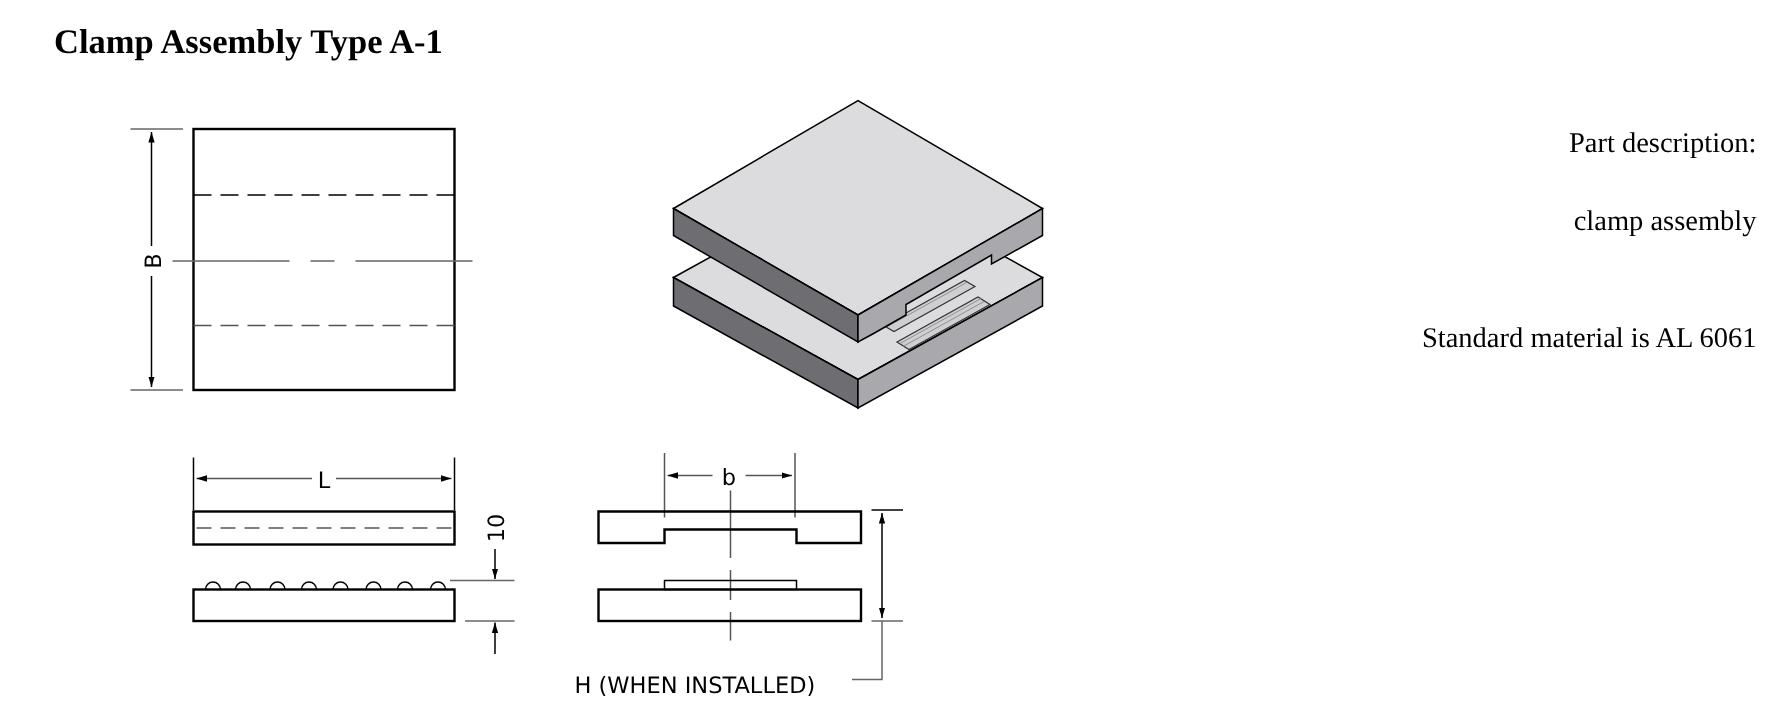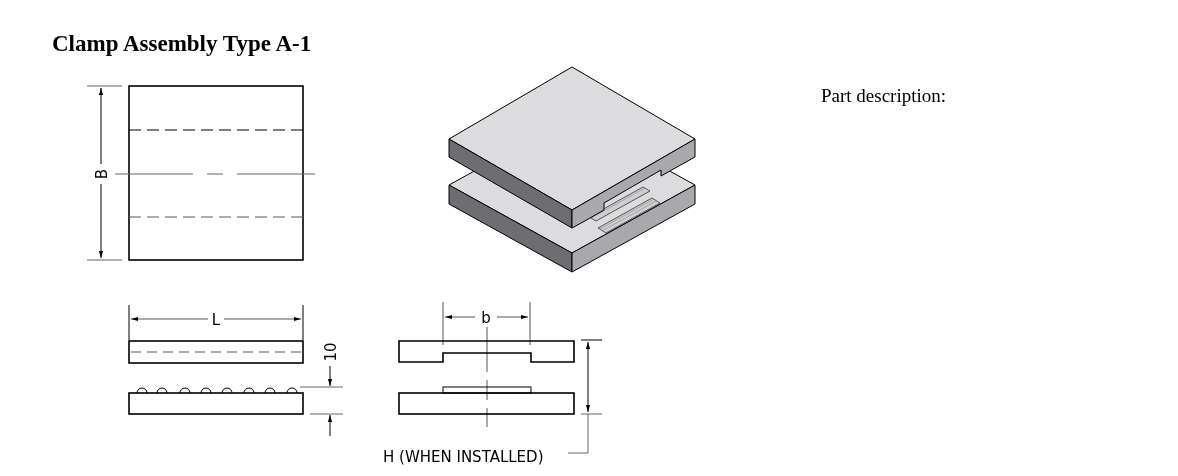--- a/index.html
+++ b/index.html
@@ -1,26 +1,26 @@
 <!DOCTYPE html>
 <html><head>
   <meta charset="utf-8">
   <style>
     html, body { margin: 0; padding: 0; background: #ffffff; }
     body { width: 1178px; height: 476px; position: relative; overflow: hidden; }
     .title {
       position: absolute; left: 36px; top: 15px;
       font-family: "Liberation Serif", serif; font-weight: bold; font-size: 23px; color: #000;
-      margin: 16px;
+      margin: 0;
     }
     .drawing { position: absolute; left: 0; top: 0; }
     .svg-text { font-family: "DejaVu Sans", "Liberation Sans", sans-serif; fill: #000; }
     .notes {
       position: absolute; left: 821px; top: 83px; width: 350px;
-      font-family: "Liberation Serif", serif; font-size: 19px; color: #000; line-height: 26px;
+      font-family: "Liberation Serif", serif; font-size: 19px; color: #000; line-height: 26px; text-align: right;
     }
     .notes p { margin: 0; }
     .gap1 { height: 26px; }
     .gap2 { height: 52px; }
   </style>
 </head>
 <body>
 
 <h1 class="title">Clamp Assembly Type A-1</h1>
 
@@ -111,14 +111,16 @@
     <line x1="588" y1="342" x2="588" y2="376" stroke="#000" stroke-width="1" marker-start="url(#arr)"></line>
     <line x1="588" y1="376" x2="588" y2="412" stroke="#000" stroke-width="1" marker-end="url(#arr)"></line>
     <polyline points="588,414 588,453 568,453" fill="none" stroke="#666" stroke-width="1"></polyline>
     <text class="svg-text" x="383" y="462" font-size="15">H (WHEN INSTALLED)</text>
   </g>
 </svg>
 
 <div class="notes">
   <p>Part description:</p>
   <div class="gap1"></div>
+  <p>clamp assembly</p>
   <div class="gap2"></div>
+  <p>Standard material is AL 6061</p>
 </div>
 
 </body></html>

